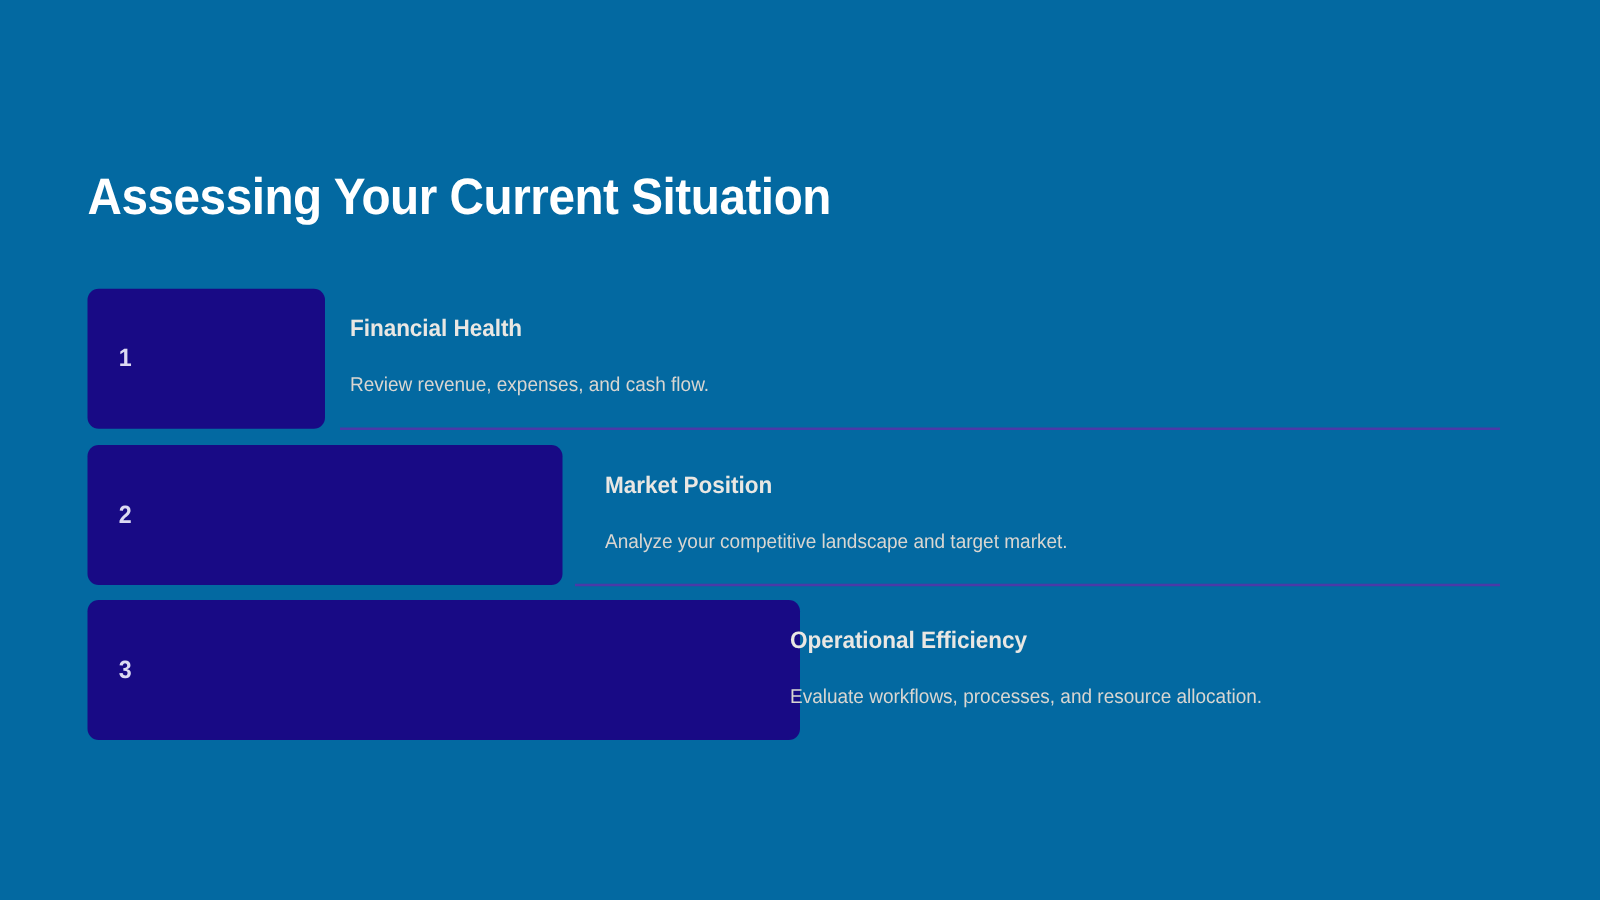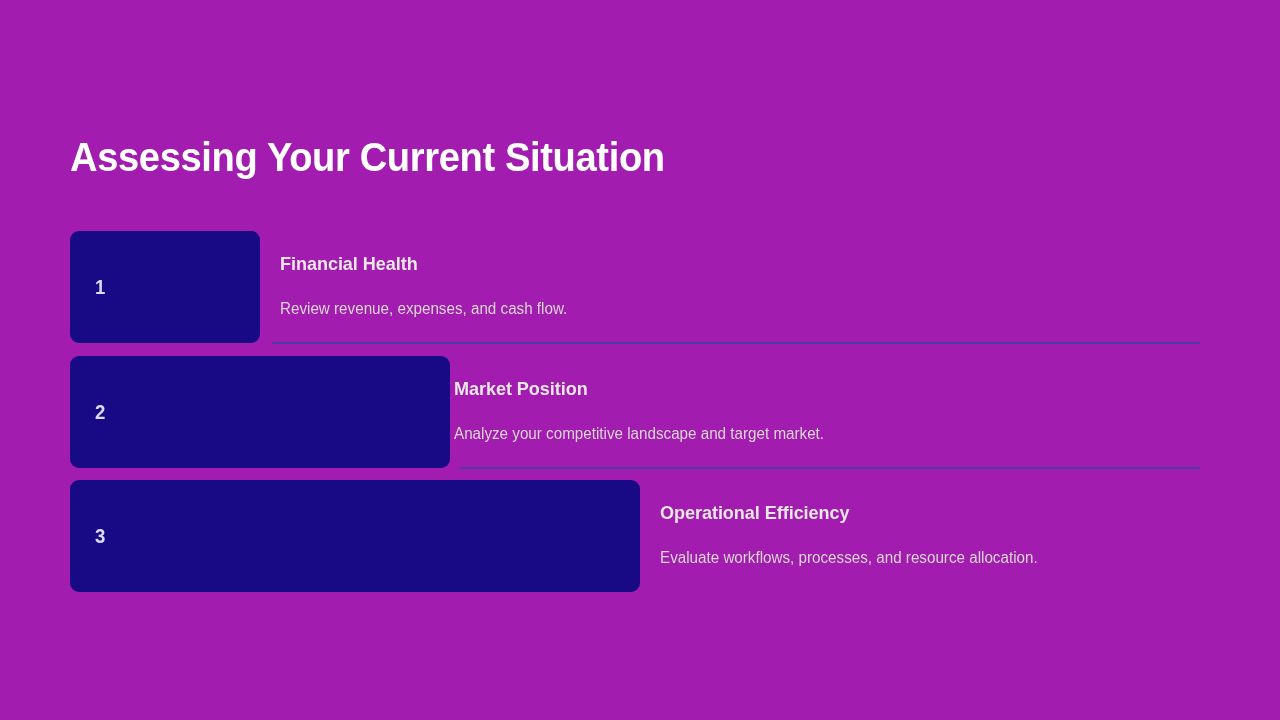--- a/index.html
+++ b/index.html
@@ -11,21 +11,21 @@
     height: 720px;
     background: #262626;
     font-family: "Liberation Sans", sans-serif;
     overflow: hidden;
     position: relative;
   }
 
   .slide {
     position: absolute;
     inset: 0;
-    background: #a21caf;
+    background: #0369a1;
   }
 
   
   .slide-title {
     position: absolute;
     left: 70px;
     top: 128px;
     font-size: 41px;
     font-weight: 700;
     color: #ffffff;
@@ -80,22 +80,22 @@
     line-height: 24px;
   }
 
   .row-text {
     position: absolute;
     top: 0;
     height: 112px;
     text-align: right;
   }
   .row-1 .row-text { left: 280px; width: 920px; }
-  .row-2 .row-text { left: 454px; width: 730px; }
-  .row-3 .row-text { left: 660px; width: 540px; }
+  .row-2 .row-text { left: 484px; width: 730px; }
+  .row-3 .row-text { left: 632px; width: 540px; }
 
   .item-title {
     position: absolute;
     top: 21px;
     left: 0;
     font-size: 19px;
     font-weight: 700;
     color: #e9e7e3;
     letter-spacing: -0.05px;
     transform: scaleX(0.95);

